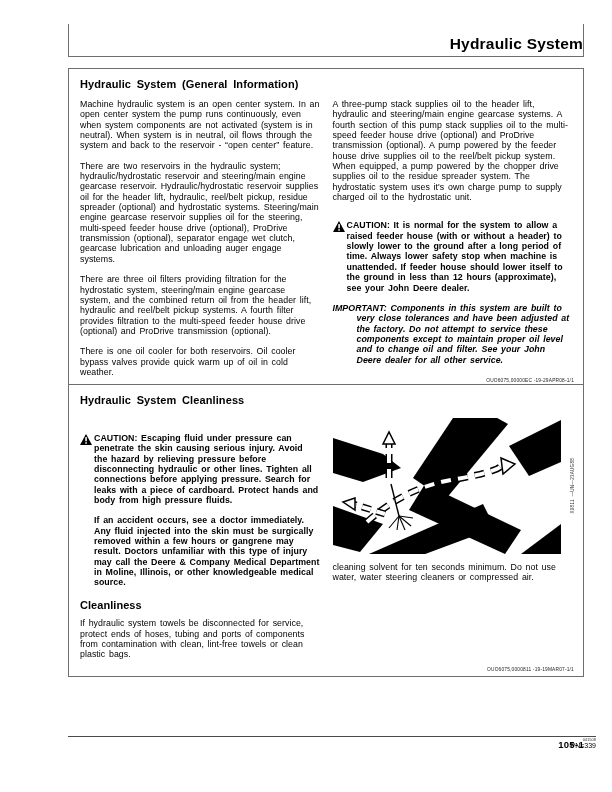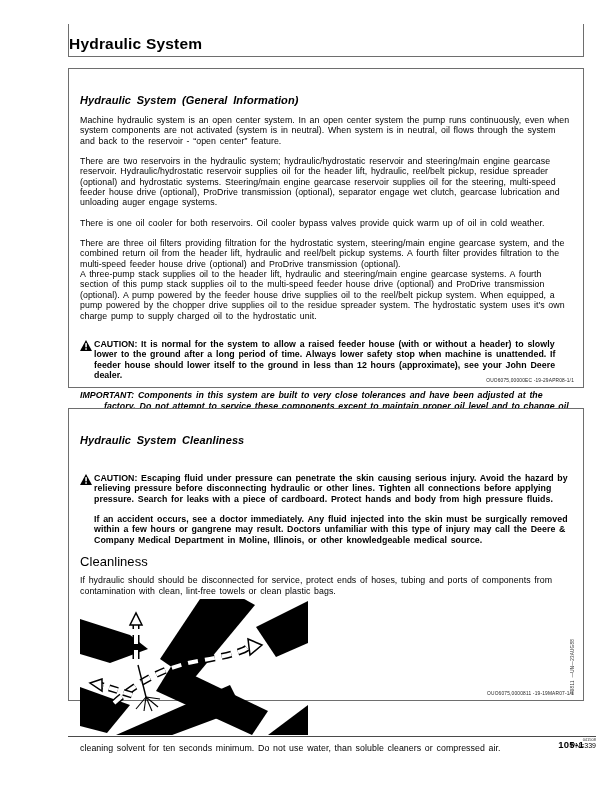--- a/index.html
+++ b/index.html
@@ -4,44 +4,44 @@
 <style>
   html,body { margin:0; padding:0; background:#ffffff; }
   .page {
     position:relative; width:612px; height:792px; background:#fff;
     font-family:"Liberation Sans", sans-serif; color:#000; overflow:hidden;
   }
   
   .header-box {
     position:absolute; left:68px; top:24px; width:516px; height:33px;
     border-left:1px solid #6e6e6e; border-right:1px solid #6e6e6e; border-bottom:1px solid #6e6e6e;
-    box-sizing:border-box; display:flex; align-items:flex-end; justify-content:flex-start; padding-bottom:3px;
+    box-sizing:border-box; display:flex; align-items:flex-end; justify-content:flex-end; padding-bottom:3px;
   }
   .header-title { font-size:15.5px; font-weight:bold; letter-spacing:0.2px; }
 
   
   .sec {
     position:absolute; left:68px; width:516px; border:1px solid #6e6e6e;
     box-sizing:border-box; padding:9px 11px 14px 11px; background:#fff;
   }
   #sec1 { top:68px;  height:320px; }
-  #sec2 { top:408px; height:293px; }
-  .sec-title { font-size:11px; font-weight:bold; word-spacing:2.5px; margin:16px 0 9px 0; letter-spacing:0.1px;font-style:italic; }
-  .cols { display:flex; gap:0;flex-direction:column; }
+  #sec2 { top:384px; height:293px; }
+  .sec-title { font-size:11px; font-weight:bold; word-spacing:2.5px; margin:0 0 9px 0; letter-spacing:0.1px; }
+  .cols { display:flex; gap:13px; }
   .col { flex:1; min-width:0; font-size:8.8px; line-height:10.35px; word-spacing:1.2px; letter-spacing:0.05px; }
   p.body { margin:0 0 10px 0; }
   p.body:last-child { margin-bottom:0; }
   .bold-block { font-weight:bold; }
   .caution { position:relative; padding-left:14px; margin-top:18px; }
   .caution.first { margin-top:18px; }
   .caution .tri-wrap { position:absolute; left:0; top:1px; width:12px; height:11px; }
   .caution p { margin:0 0 10px 0; }
   .caution p:last-child { margin-bottom:0; }
   .important { margin:10px 0 8px 0; padding-left:24px; text-indent:-24px;font-style:italic; }
-  .sub-head { font-size:13px; font-weight:normal; margin:12px 0 8px 0; }
+  .sub-head { font-size:11px; font-weight:bold; margin:12px 0 8px 0; }
   .ref-code { position:absolute; right:9px; bottom:4px; font-size:4.8px; letter-spacing:0.2px; color:#222; }
 
   
   .fig { position:relative; height:140px; margin:1px 0 6px 0; }
   .fig svg.art { position:absolute; left:0; top:2px; }
   .side-code {
     position:absolute; right:-6px; top:42px; writing-mode:vertical-rl; transform:rotate(180deg);
     font-size:4.5px; color:#333; letter-spacing:0.3px; white-space:nowrap;
   }
 
@@ -59,22 +59,22 @@
   <div class="header-box">
     <div class="header-title">Hydraulic System</div>
   </div>
 
   <div class="sec" id="sec1">
     <h2 class="sec-title">Hydraulic System (General Information)</h2>
     <div class="cols">
       <div class="col">
         <p class="body">Machine hydraulic system is an open center system.  In an open center system the pump runs continuously, even when system components are not activated (system is in neutral).  When system is in neutral, oil flows through the system and back to the reservoir - “open center” feature.</p>
         <p class="body">There are two reservoirs in the hydraulic system; hydraulic/hydrostatic reservoir and steering/main engine gearcase reservoir.  Hydraulic/hydrostatic reservoir supplies oil for the header lift, hydraulic, reel/belt pickup, residue spreader (optional) and hydrostatic systems. Steering/main engine gearcase reservoir supplies oil for the steering, multi-speed feeder house drive (optional), ProDrive transmission (optional), separator engage wet clutch, gearcase lubrication and unloading auger engage systems.</p>
+        <p class="body">There are three oil filters providing filtration for the hydrostatic system, steering/main engine gearcase system, and the combined return oil from the header lift, hydraulic and reel/belt pickup systems.  A fourth filter provides filtration to the multi-speed feeder house drive (optional) and ProDrive transmission (optional).</p>
         <p class="body">There is one oil cooler for both reservoirs.  Oil cooler bypass valves provide quick warm up of oil in cold weather.</p>
-        <p class="body">There are three oil filters providing filtration for the hydrostatic system, steering/main engine gearcase system, and the combined return oil from the header lift, hydraulic and reel/belt pickup systems.  A fourth filter provides filtration to the multi-speed feeder house drive (optional) and ProDrive transmission (optional).</p>
       </div>
       <div class="col">
         <p class="body">A three-pump stack supplies oil to the header lift, hydraulic and steering/main engine gearcase systems.  A fourth section of this pump stack supplies oil to the multi-speed feeder house drive (optional) and ProDrive transmission (optional).  A pump powered by the feeder house drive supplies oil to the reel/belt pickup system.  When equipped, a pump powered by the chopper drive supplies oil to the residue spreader system.  The hydrostatic system uses it's own charge pump to supply charged oil to the hydrostatic unit.</p>
         <div class="caution bold-block">
           <span class="tri-wrap">
             <svg width="12" height="11" viewBox="0 0 20 18">
               <path d="M10 0 L20 18 L0 18 Z" fill="#000"></path>
               <rect x="8.8" y="5" width="2.6" height="7" fill="#fff"></rect>
               <rect x="8.8" y="13.6" width="2.6" height="2.5" fill="#fff"></rect>
             </svg>
@@ -96,21 +96,21 @@
             <svg width="12" height="11" viewBox="0 0 20 18">
               <path d="M10 0 L20 18 L0 18 Z" fill="#000"></path>
               <rect x="8.8" y="5" width="2.6" height="7" fill="#fff"></rect>
               <rect x="8.8" y="13.6" width="2.6" height="2.5" fill="#fff"></rect>
             </svg>
           </span>
           <p>CAUTION: Escaping fluid under pressure can penetrate the skin causing serious injury. Avoid the hazard by relieving pressure before disconnecting hydraulic or other lines.  Tighten all connections before applying pressure.  Search for leaks with a piece of cardboard.  Protect hands and body from high pressure fluids.</p>
           <p>If an accident occurs, see a doctor immediately. Any fluid injected into the skin must be surgically removed within a few hours or gangrene may result.  Doctors unfamiliar with this type of injury may call the Deere &amp; Company Medical Department in Moline, Illinois, or other knowledgeable medical source.</p>
         </div>
         <h3 class="sub-head">Cleanliness</h3>
-        <p class="body">If hydraulic should should be disconnected for service, protect ends of hoses, tubing and ports of components from contamination with clean, lint-free towels or clean plastic bags.</p>
+        <p class="body">If hydraulic system towels be disconnected for service, protect ends of hoses, tubing and ports of components from contamination with clean, lint-free towels or clean plastic bags.</p>
       </div>
       <div class="col">
         <div class="fig">
           <svg class="art" width="228" height="136" viewBox="0 0 228 136">
 
             <path d="M0,20 L50,36 L68,50 L30,64 L0,55 Z" fill="#000"></path>
             <path d="M0,88 L50,106 L27,134 L0,127 Z" fill="#000"></path>
             <path d="M132,-18 L175,6 L112,82 L80,60 Z" fill="#000"></path>
             <path d="M92,66 L188,112 L172,136 L76,92 Z" fill="#000"></path>
             <path d="M36,136 L150,86 L162,110 L60,148 Z" fill="#000"></path>
@@ -134,21 +134,21 @@
             <g stroke="#000" stroke-width="1.1">
               <line x1="66" y1="98" x2="56" y2="110"></line>
               <line x1="66" y1="98" x2="64" y2="112"></line>
               <line x1="66" y1="98" x2="72" y2="112"></line>
               <line x1="66" y1="98" x2="78" y2="108"></line>
               <line x1="66" y1="98" x2="80" y2="100"></line>
             </g>
           </svg>
           <span class="side-code">X9811 —UN—23AUG88</span>
         </div>
-        <p class="body">cleaning solvent for ten seconds minimum.  Do not use water, than soluble cleaners or compressed air.</p>
+        <p class="body">cleaning solvent for ten seconds minimum.  Do not use water, water steering cleaners or compressed air.</p>
       </div>
     </div>
     <div class="ref-code">OUO6075,0000811  -19-19MAR07-1/1</div>
   </div>
 
   <div class="footer-rule"></div>
   <div class="page-num">105-1</div>
   <div class="print-code">041508</div>
   <div class="pn">PN=339</div>
 

